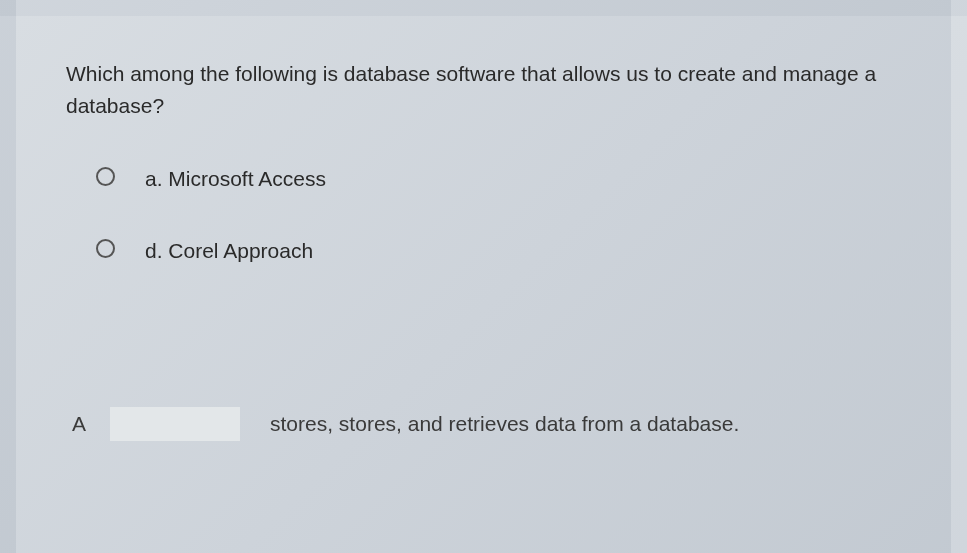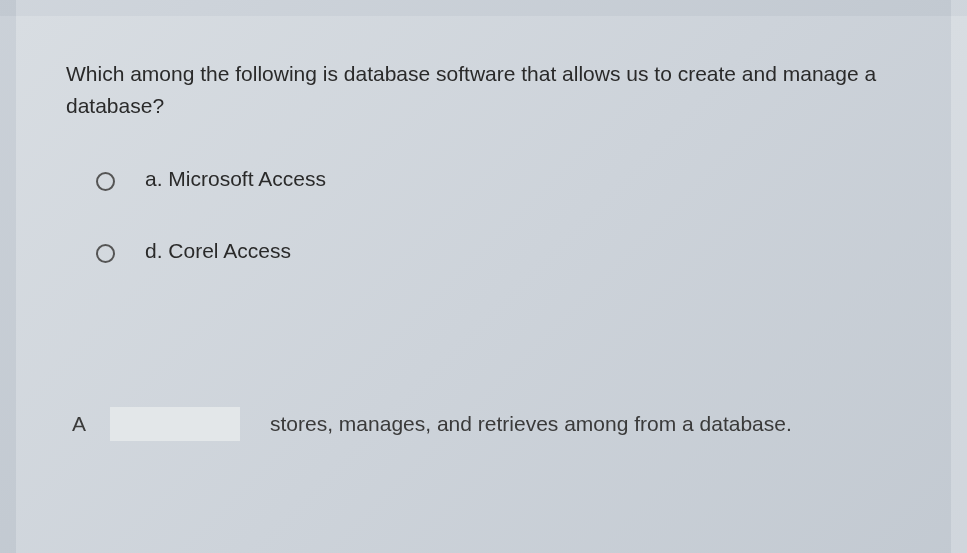--- a/index.html
+++ b/index.html
@@ -21,21 +21,21 @@
       font-size: 21px;
       line-height: 1.5;
       color: #2a2a2a;
       margin-bottom: 30px;
     }
     .options {
       margin-left: 14px;
     }
     .option-row {
       display: flex;
-      align-items: flex-end;
+      align-items: flex-start;
       margin-bottom: 14px;
     }
     .radio {
       width: 19px;
       height: 19px;
       border: 2px solid #555;
       border-radius: 50%;
       margin-right: 14px;
       background: transparent;
       flex-shrink: 0;
@@ -78,23 +78,23 @@
 
 <div class="question-text">Which among the following is database software that allows us to create and manage a database?</div>
 
 <div class="options">
   <div class="option-row">
     <div class="radio"></div>
     <div class="option-label">a. Microsoft Access</div>
   </div>
   <div class="option-row">
     <div class="radio"></div>
-    <div class="option-label">d. Corel Access</div>
+    <div class="option-label">d. Corel Approach</div>
   </div>
 </div>
 
 <div class="divider-space"></div>
 
 <div class="fill-blank-row">
   <span class="fill-prefix">A</span>
   <input class="blank-input" type="text" value="" style="">
-  <span class="fill-suffix">stores, manages, and retrieves among from a database.</span>
+  <span class="fill-suffix">stores, stores, and retrieves data from a database.</span>
 </div>
 
 </body></html>

